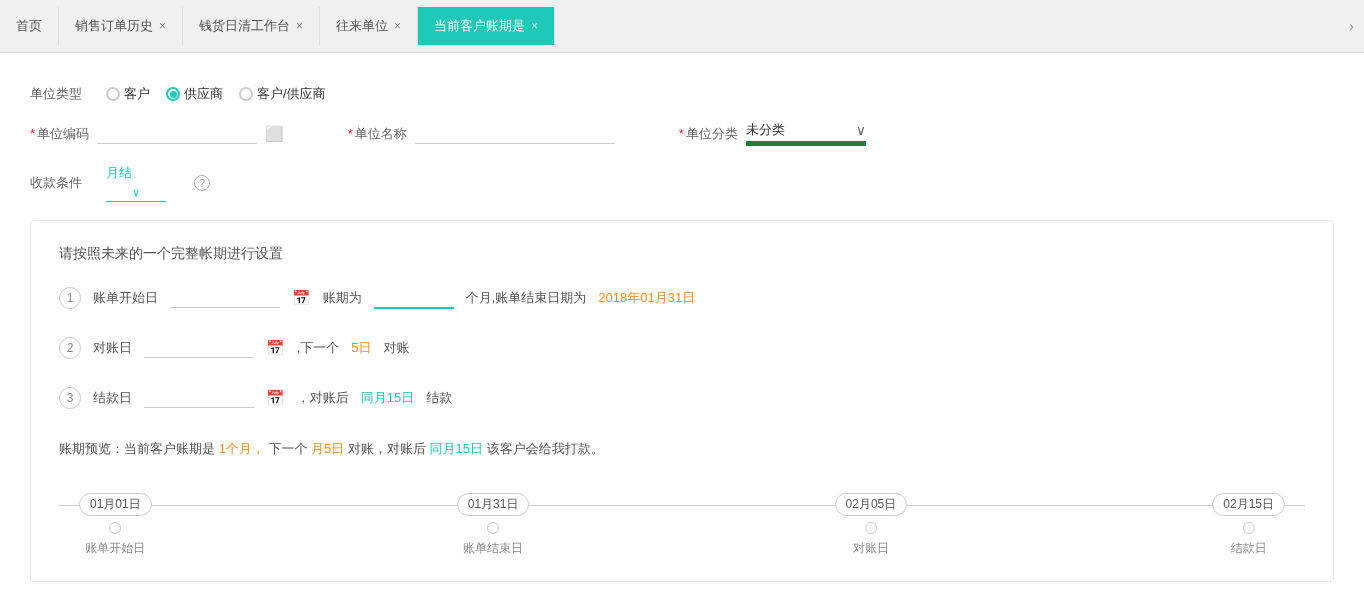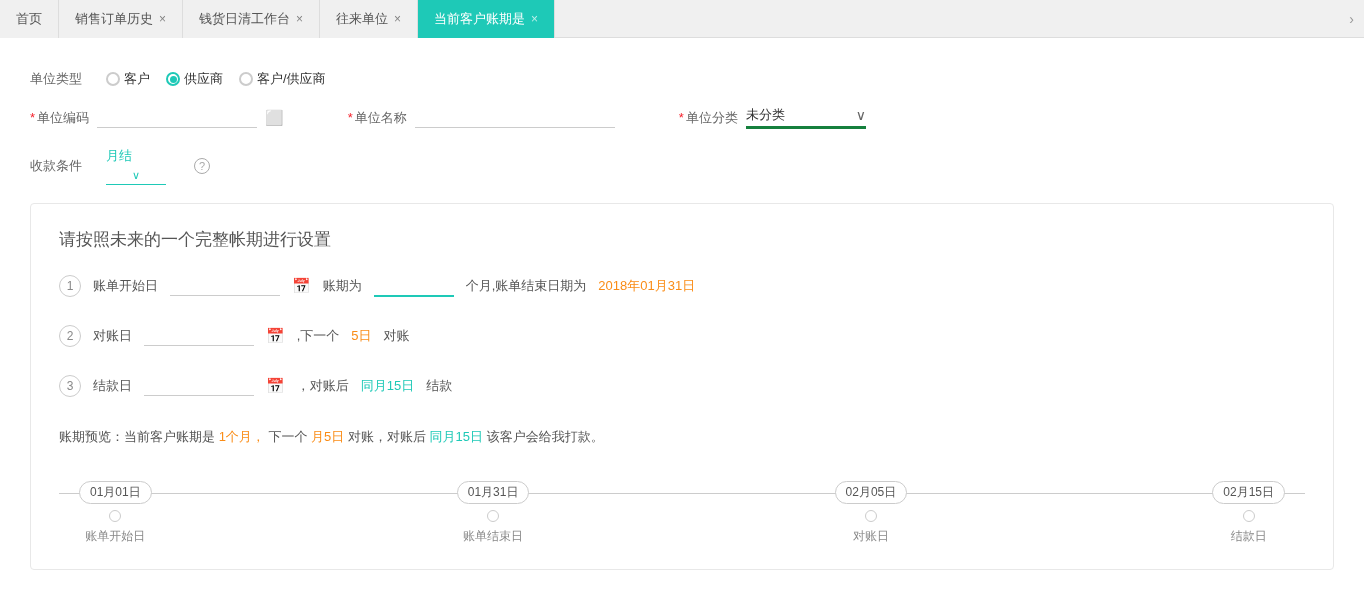--- a/index.html
+++ b/index.html
@@ -4,21 +4,21 @@
   <style>
     * { box-sizing: border-box; margin: 0; padding: 0; }
     body { font-family: 'Microsoft YaHei', Arial, sans-serif; font-size: 13px; background: #f5f5f5; color: #333; }
 
     
     .tabs-bar {
       display: flex;
       align-items: center;
       background: #f0f0f0;
       border-bottom: 1px solid #ddd;
-      height: 38px;
+      height: 53px;
       padding: 0;
     }
     .tab-item {
       display: flex;
       align-items: center;
       padding: 0 16px;
       height: 38px;
       font-size: 13px;
       cursor: pointer;
       border-right: 1px solid #ddd;
@@ -146,21 +146,21 @@
       color: #1ec9b7;
       font-size: 11px;
       cursor: pointer;
     }
 
     
     .classify-wrapper {
       display: flex;
       align-items: center;
       gap: 4px;
-      border-bottom: 3px solid #15803d;
+      border-bottom: 5px solid #15803d;
       padding-bottom: 2px;
       min-width: 120px;
     }
     .classify-value {
       font-size: 13px;
       color: #333;
       flex: 1;
     }
     .classify-chevron {
       color: #666;
@@ -185,21 +185,21 @@
 
     
     .card {
       border: 1px solid #e8e8e8;
       border-radius: 4px;
       padding: 24px 28px;
       margin-bottom: 16px;
       background: #fff;
     }
     .card-title {
-      font-size: 17px;
+      font-size: 14px;
       color: #555;
       margin-bottom: 24px;
     }
 
     
     .step-row {
       display: flex;
       align-items: center;
       margin-bottom: 28px;
       gap: 12px;

